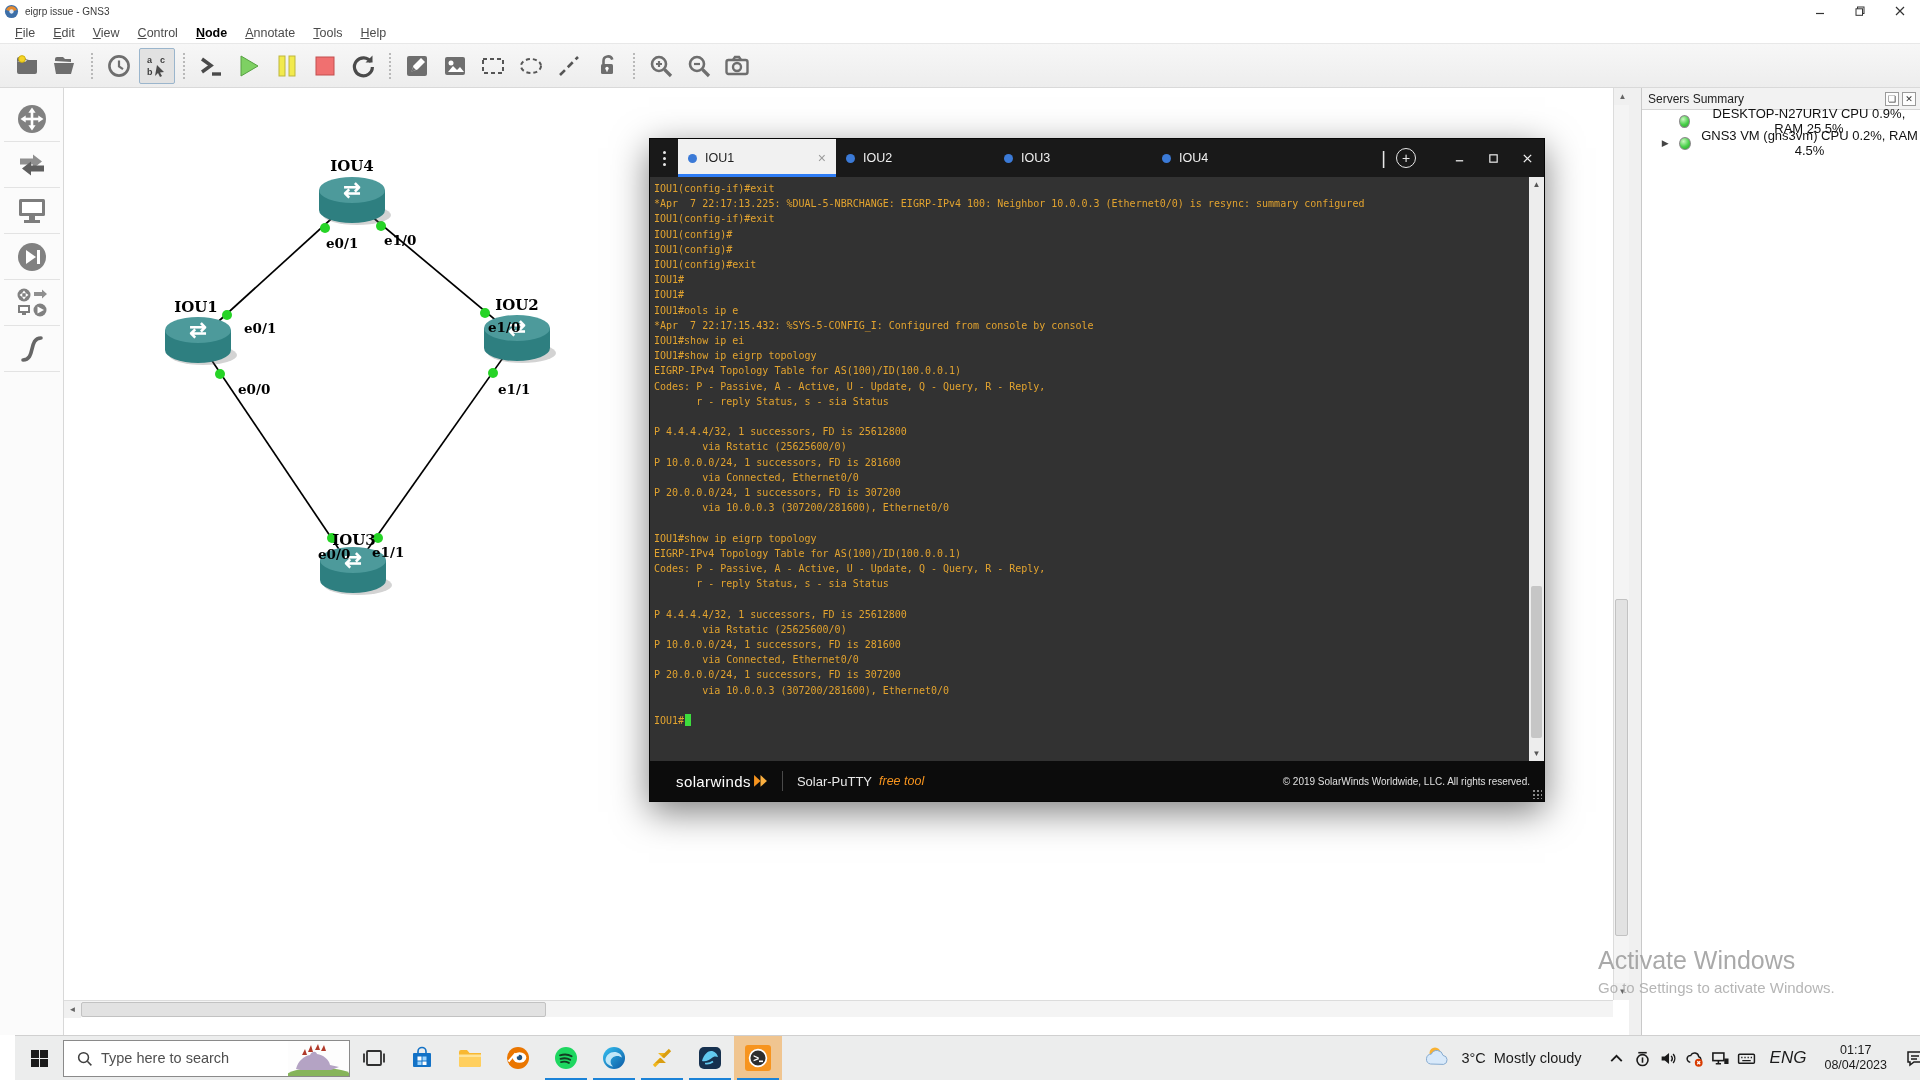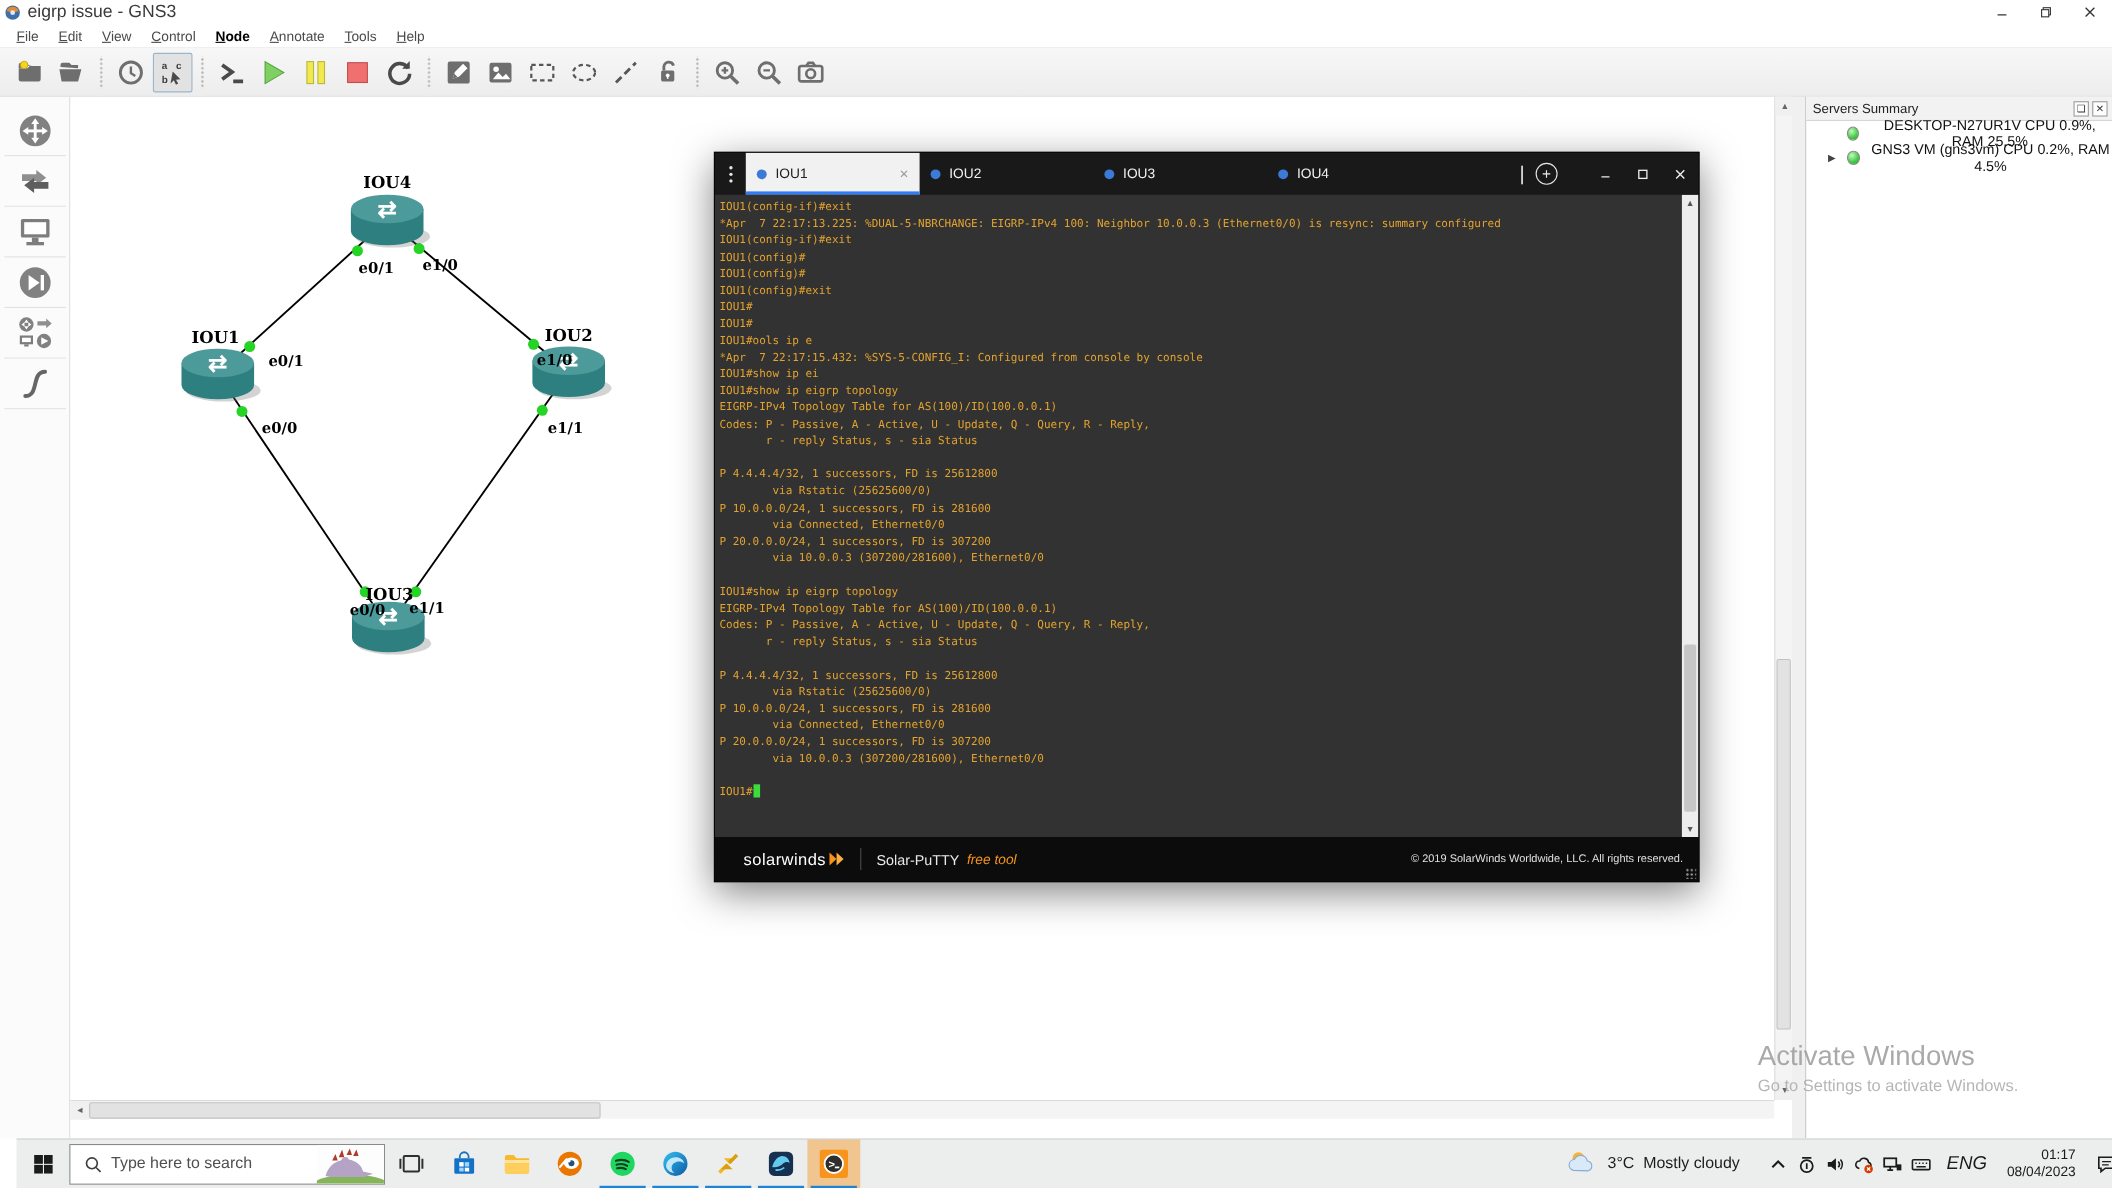--- a/index.html
+++ b/index.html
@@ -4,21 +4,21 @@
 <style>
   * { margin:0; padding:0; box-sizing:border-box; }
   html,body { width:1920px; height:1080px; overflow:hidden; background:#fff;
     font-family:"Liberation Sans", sans-serif; }
   #screen { position:relative; width:1920px; height:1080px; background:#fff; }
 
   
   #titlebar { height:22px; display:flex; align-items:center; background:#ffffff; padding-left:4px; }
   #titlebar .app-ic { width:15px; height:15px; margin-right:6px; }
   #titlebar .app-ic svg { width:100%; height:100%; }
-  #title-text { font-size:16px; color:#3a3a3a; }
+  #title-text { font-size:10px; color:#3a3a3a; }
   #win-controls { margin-left:auto; display:flex; }
   #win-controls .wbtn { width:40px; height:22px; display:flex; align-items:center; justify-content:center; }
   #win-controls svg { width:12px; height:12px; }
 
   
   #menubar { height:22px; display:flex; align-items:center; background:#fff; padding-left:6px;
     border-bottom:1px solid #e8e8e8; }
   .menu-item { font-size:12.5px; color:#4b4b4b; padding:2px 9px; }
   .menu-item.bold { font-weight:bold; color:#000000; }
   .menu-item u { text-decoration:underline; }
@@ -138,21 +138,21 @@
   .tb-app svg { width:26px; height:26px; }
   .tb-app .underline { position:absolute; bottom:0; left:3px; right:3px; height:2.6px; background:#1b83d8; }
   .tb-app.active { background:rgba(247,148,30,.45); }
   #tb-spacer { flex:1; }
   #weather { display:flex; align-items:center; margin-right:14px; }
   #weather svg { width:30px; height:26px; margin-right:7px; }
   #weather-temp, #weather-cond { font-size:14.5px; color:#1b1b1b; margin-right:8px; }
   .tray-ic { width:26px; height:45px; display:flex; align-items:center; justify-content:center; }
   .tray-ic svg { width:19px; height:19px; }
   #lang { font-size:17px; color:#1b1b1b; padding:0 10px;font-style:italic; }
-  #clock { text-align:right; font-size:12.5px; color:#1b1b1b; line-height:15px; padding:0 8px; }
+  #clock { text-align:center; font-size:12.5px; color:#1b1b1b; line-height:15px; padding:0 8px; }
   #action-center { width:40px; height:45px; display:flex; align-items:center; justify-content:center; }
   #action-center svg { width:20px; height:20px; }
 </style>
 </head>
 <body>
 
 <div id="screen">
 
   <div id="titlebar">
     <span class="app-ic">

